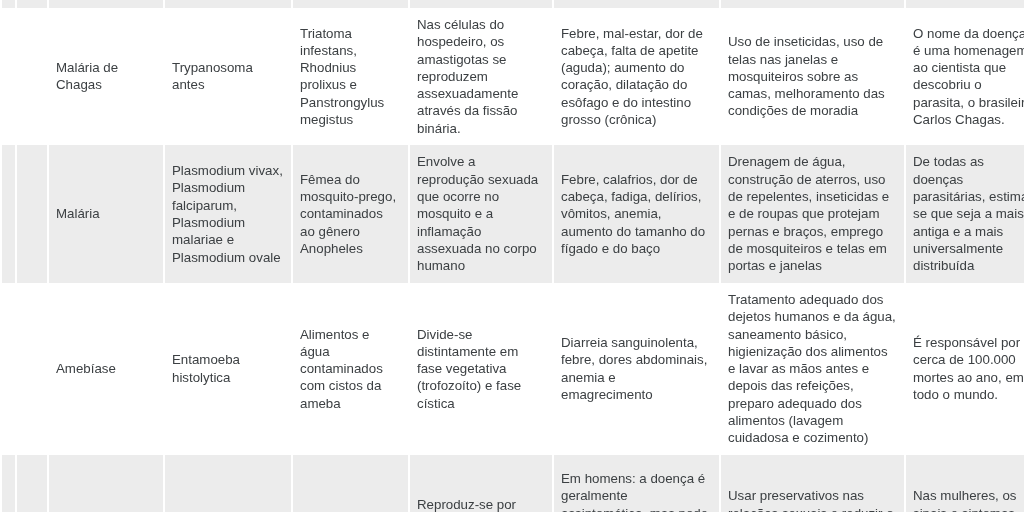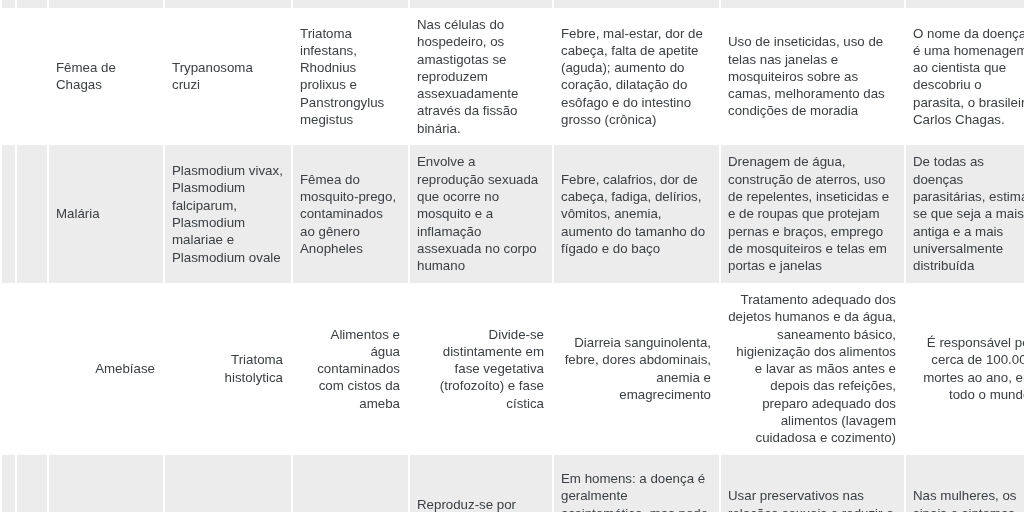--- a/index.html
+++ b/index.html
@@ -68,21 +68,21 @@
   col.c-symptom  { width: 165px; }
   col.c-prevent  { width: 183px; }
   col.c-curio    { width: 136px; }
 
   td.cell-spacer { padding: 0; }
 
   
   tr.row-top      td { height: 28px; }
   tr.row-chagas   td { height: 118px; }
   tr.row-malaria  td { height: 126px; }
-  tr.row-amebiase td { height: 145px; text-align: right; }
+  tr.row-amebiase td { height: 145px; }
   tr.row-tricomo  td { height: 140px; }
 
   
   tr.row-tricomo td.top-anchor { vertical-align: middle; }
 </style>
 </head>
 <body>
 
 <div id="sheet">
   <div id="scroller">
@@ -108,22 +108,22 @@
           <td></td>
           <td></td>
           <td></td>
           <td></td>
           <td></td>
         </tr>
 
         <tr class="row-plain row-chagas">
           <td class="cell-spacer"></td>
           <td class="cell-spacer"></td>
-          <td>Fêmea de Chagas</td>
-          <td>Trypanosoma cruzi</td>
+          <td>Malária de Chagas</td>
+          <td>Trypanosoma antes</td>
           <td>Triatoma infestans, Rhodnius prolixus e Panstrongylus megistus</td>
           <td>Nas células do hospedeiro, os amastigotas se reproduzem assexuadamente através da fissão binária.</td>
           <td>Febre, mal-estar, dor de cabeça, falta de apetite (aguda); aumento do coração, dilatação do esôfago e do intestino grosso (crônica)</td>
           <td>Uso de inseticidas, uso de telas nas janelas e mosquiteiros sobre as camas, melhoramento das condições de moradia</td>
           <td>O nome da doença é uma homenagem ao cientista que descobriu o parasita, o brasileiro Carlos Chagas.</td>
         </tr>
 
         <tr class="row-striped row-malaria">
           <td class="cell-spacer"></td>
           <td class="cell-spacer"></td>
@@ -133,21 +133,21 @@
           <td>Envolve a reprodução sexuada que ocorre no mosquito e a inflamação assexuada no corpo humano</td>
           <td>Febre, calafrios, dor de cabeça, fadiga, delírios, vômitos, anemia, aumento do tamanho do fígado e do baço</td>
           <td>Drenagem de água, construção de aterros, uso de repelentes, inseticidas e e de roupas que protejam pernas e braços, emprego de mosquiteiros e telas em portas e janelas</td>
           <td>De todas as doenças parasitárias, estima-se que seja a mais antiga e a mais universalmente distribuída</td>
         </tr>
 
         <tr class="row-plain row-amebiase">
           <td class="cell-spacer"></td>
           <td class="cell-spacer"></td>
           <td>Amebíase</td>
-          <td>Triatoma histolytica</td>
+          <td>Entamoeba histolytica</td>
           <td>Alimentos e água contaminados com cistos da ameba</td>
           <td>Divide-se distintamente em fase vegetativa (trofozoíto) e fase cística</td>
           <td>Diarreia sanguinolenta, febre, dores abdominais, anemia e emagrecimento</td>
           <td>Tratamento adequado dos dejetos humanos e da água, saneamento básico, higienização dos alimentos e lavar as mãos antes e depois das refeições, preparo adequado dos alimentos (lavagem cuidadosa e cozimento)</td>
           <td>É responsável por cerca de 100.000 mortes ao ano, em todo o mundo.</td>
         </tr>
 
         <tr class="row-striped row-tricomo">
           <td class="cell-spacer"></td>
           <td class="cell-spacer"></td>

